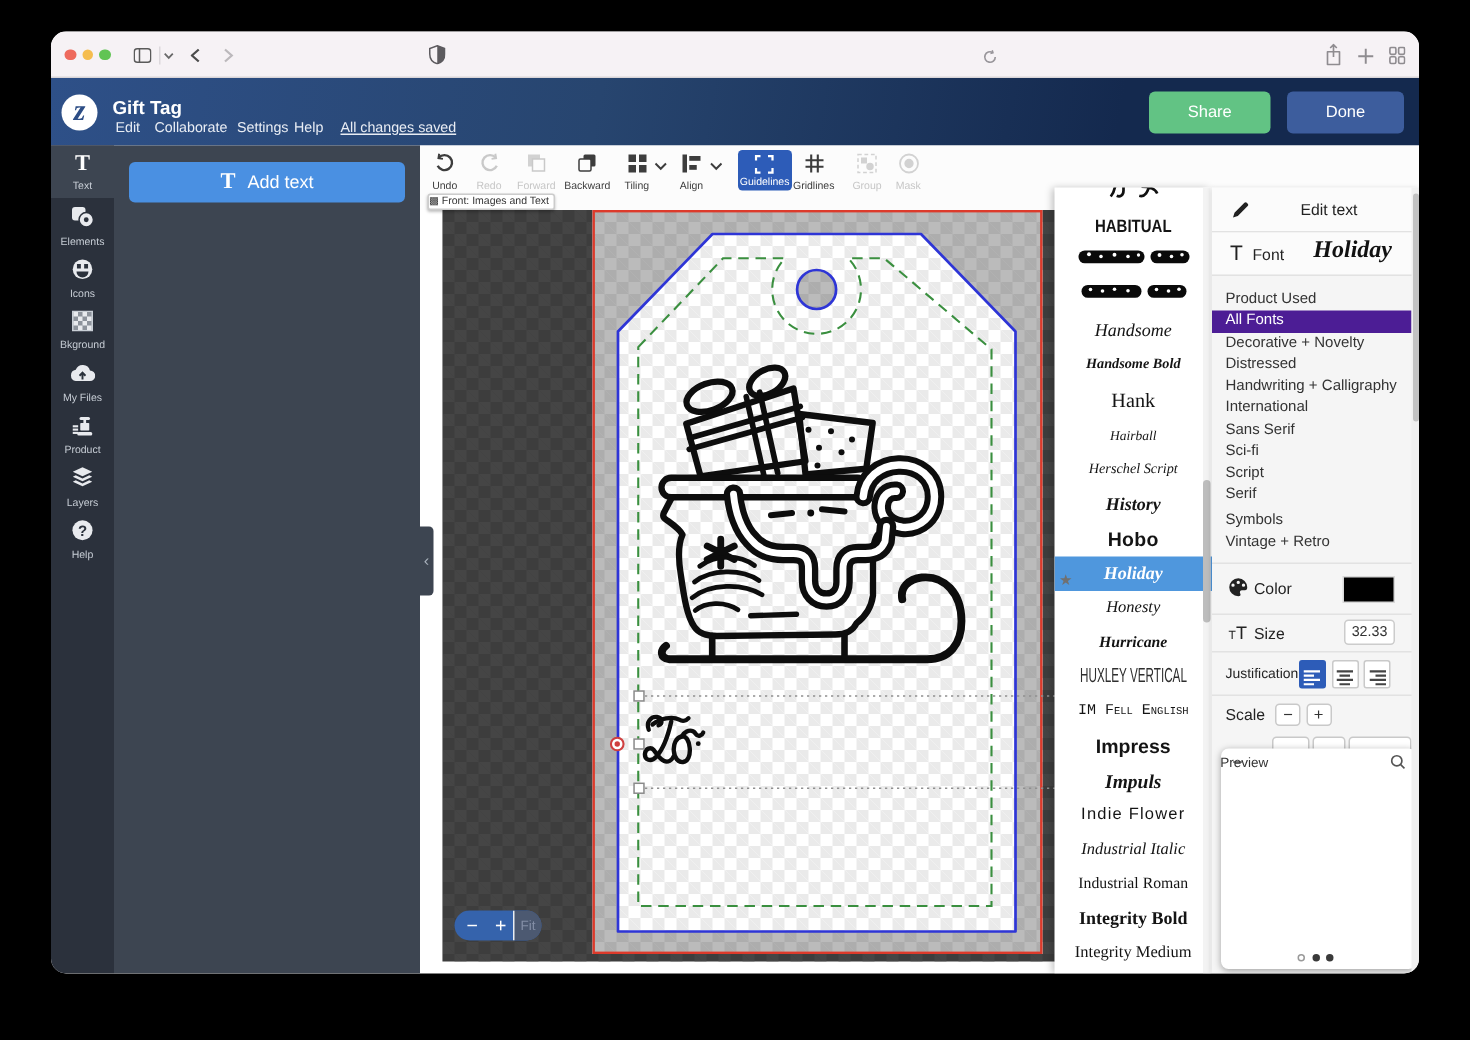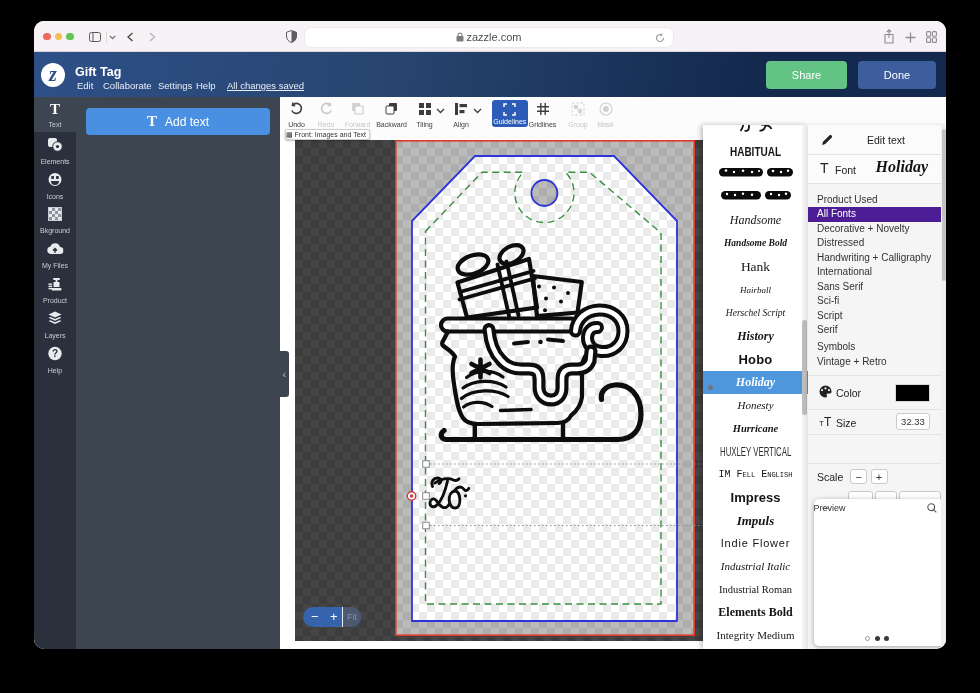--- a/index.html
+++ b/index.html
@@ -72,24 +72,20 @@
         <path d="M5.5 1 L1 5 L5.5 9"></path>
       </svg>
     <svg class="ticon" style="left:115px;top:11px" width="6.5" height="10" viewBox="0 0 6.5 10" fill="none" stroke="#bcb9bc" stroke-width="1.5">
         <path d="M1 1 L5.5 5 L1 9"></path>
       </svg>
     <svg class="ticon" style="left:252px;top:9px" width="11" height="13" viewBox="0 0 11 13">
         <path d="M5.5 0.5 L10.5 2.3 V6 C10.5 9.3 8.4 11.7 5.5 12.5 C2.6 11.7 0.5 9.3 0.5 6 V2.3 Z" fill="none" stroke="#5d5b5f" stroke-width="1"></path>
         <path d="M5.5 0.5 L10.5 2.3 V6 C10.5 9.3 8.4 11.7 5.5 12.5 Z" fill="#5d5b5f"></path>
       </svg>
     <span style="position:absolute;left:0;top:0;width:100%;text-align:center;line-height:31px;font-size:0"> </span>
-    <div id="addr"><svg style="vertical-align:-1px;margin-right:2px" width="8" height="10" viewBox="0 0 8 10" fill="#7e7b7e">
-          <rect x="0.5" y="4" width="7" height="5.5" rx="1"></rect>
-          <path d="M2 4.5 V3 A2 2 0 0 1 6 3 V4.5" fill="none" stroke="#7e7b7e" stroke-width="1.1"></path>
-        </svg>zazzle.com</div>
     <svg class="ticon" style="left:621px;top:12px" width="10" height="10" viewBox="0 0 10 10" fill="none" stroke="#98959a" stroke-width="1.1">
         <path d="M8.5 5 A3.5 3.5 0 1 1 6.8 2"></path>
         <path d="M6.5 0.5 L7 2.2 L5.3 2.7" stroke-width="1"></path>
       </svg>
     <svg class="ticon" style="left:849px;top:8px" width="12" height="15" viewBox="0 0 12 15" fill="none" stroke="#8f8c90" stroke-width="1.1">
         <path d="M2 5.5 H10 V14 H2 Z" stroke-linejoin="round"></path>
         <path d="M6 9 V1 M3.8 3 L6 0.8 L8.2 3"></path>
       </svg>
     <svg class="ticon" style="left:871px;top:11px" width="11" height="11" viewBox="0 0 11 11" stroke="#8f8c90" stroke-width="1.3">
         <path d="M5.5 0.5 V10.5 M0.5 5.5 H10.5"></path>
@@ -360,21 +356,21 @@
     <div class="frow" style="top:245.7px;background:#4f97dd"><span style="position:absolute;left:3px;top:5px;color:#707070;font-size:10px">★</span><span class="fscript" style="color:#fff;font-size:12px;font-weight:bold">Holiday</span></div>
     <div class="frow fscript" style="top:268.7px;font-size:11px">Honesty</div>
     <div class="frow fscript" style="top:291.8px;font-size:10.5px;font-weight:bold">Hurricane</div>
     <div class="frow" style="top:314.8px;font-size:10px;color:#2e2e2e"><span style="display:inline-block;transform:scale(0.78,1.35)">HUXLEY VERTICAL</span></div>
     <div class="frow" style="top:337.9px;font-family:Liberation Mono, monospace;font-size:10px;font-variant:small-caps">IM Fell English</div>
     <div class="frow" style="top:360.9px;font-weight:bold;font-size:13px">Impress</div>
     <div class="frow fscript" style="top:384px;font-size:13px;font-weight:bold">Impuls</div>
     <div class="frow" style="top:407px;font-size:11px;letter-spacing:0.8px">Indie Flower</div>
     <div class="frow" style="top:430.1px;font-family:'Liberation Serif',serif;font-style:italic;font-size:11px">Industrial Italic</div>
     <div class="frow" style="top:453.1px;font-family:'Liberation Serif',serif;font-size:10.5px">Industrial Roman</div>
-    <div class="frow" style="top:476.2px;font-family:'Liberation Serif',serif;font-weight:bold;font-size:12px">Elements Bold</div>
+    <div class="frow" style="top:476.2px;font-family:'Liberation Serif',serif;font-weight:bold;font-size:12px">Integrity Bold</div>
     <div class="frow" style="top:499.2px;font-family:'Liberation Serif',serif;font-size:11px">Integrity Medium</div>
     <div class="frow" style="top:522.3px;font-family:'Liberation Serif',serif;font-size:11px">Italienne</div>
     <div id="fscroll">
         <div id="fthumb"></div>
       </div>
   </div>
   <div id="rightpanel">
     <div class="rrow" style="top:0;height:29px;background:#fbfbfb">
         <svg style="position:absolute;left:13px;top:9px" width="12" height="12" viewBox="0 0 12 12" fill="#222">
           <path d="M1,11 L2,7.8 L8.6,1.2 A1.1,1.1 0 0 1 10.2,1.2 L10.8,1.8 A1.1,1.1 0 0 1 10.8,3.4 L4.2,10 Z"></path>
@@ -409,20 +405,32 @@
         <div style="position:absolute;left:88px;top:8px;width:33px;height:16px;background:#000;box-shadow:0 0 0 1px #d8d8d8"></div>
       </div>
     <div class="rsep" style="top:284px"></div>
     <div class="rrow" style="top:286px;height:22px">
         <span style="position:absolute;left:11px;top:8px;font-size:8px;color:#222">T</span>
         <span style="position:absolute;left:16px;top:4px;font-size:12px;color:#222">T</span>
         <span style="position:absolute;left:28px;top:6px;font-size:10.5px;color:#222">Size</span>
         <div style="position:absolute;left:88px;top:2px;width:34px;height:17px;background:#fff;border:1px solid #ccc;border-radius:3px;font-size:9.5px;color:#333;text-align:center;line-height:15px">32.33</div>
       </div>
     <div class="rsep" style="top:308.7px"></div>
+    <div class="rrow" style="top:310px;height:28px">
+        <span style="position:absolute;left:9px;top:9px;font-size:9.3px;color:#222">Justification</span>
+      <div class="jbtn" style="left:57.6px;background:#2d5cb8;border-color:#2d5cb8"><svg width="11" height="11" viewBox="0 0 11 11" stroke="#fff" stroke-width="1.5">
+            <path d="M0,1.5 H11 M0,4.4 H7 M0,7.3 H11 M0,10.2 H7"></path>
+          </svg></div>
+      <div class="jbtn" style="left:79.8px"><svg width="11" height="11" viewBox="0 0 11 11" stroke="#444" stroke-width="1.5">
+            <path d="M0,1.5 H11 M2,4.4 H9 M0,7.3 H11 M2,10.2 H9"></path>
+          </svg></div>
+      <div class="jbtn" style="left:101.2px"><svg width="11" height="11" viewBox="0 0 11 11" stroke="#444" stroke-width="1.5">
+            <path d="M0,1.5 H11 M4,4.4 H11 M0,7.3 H11 M4,10.2 H11"></path>
+          </svg></div>
+    </div>
     <div class="rsep" style="top:337.8px"></div>
     <div class="rrow" style="top:339px;height:25px">
         <span style="position:absolute;left:9px;top:7px;font-size:10.5px;color:#222">Scale</span>
       <div class="sbtn" style="left:42.3px">−</div>
         <div class="sbtn" style="left:62.5px">+</div>
     </div>
     <div class="sbtn" style="position:absolute;left:40px;top:366px;width:25px"></div>
     <div class="sbtn" style="position:absolute;left:67px;top:366px;width:22px"></div>
     <div class="sbtn" style="position:absolute;left:91px;top:366px;width:42px"></div>
     <div id="prevcard">

